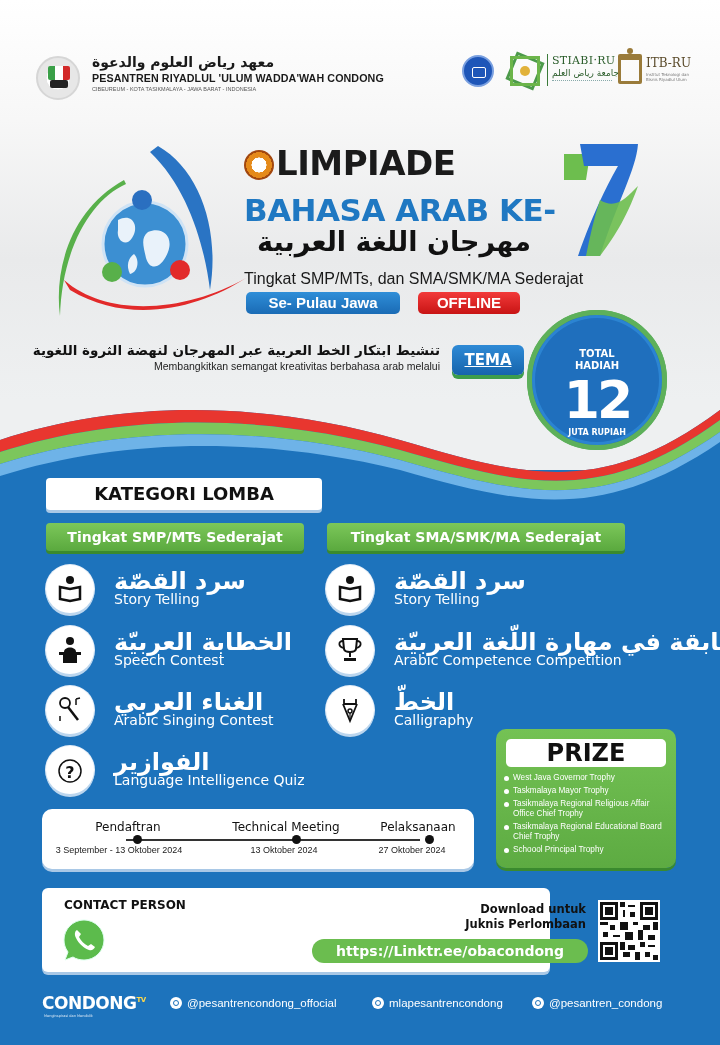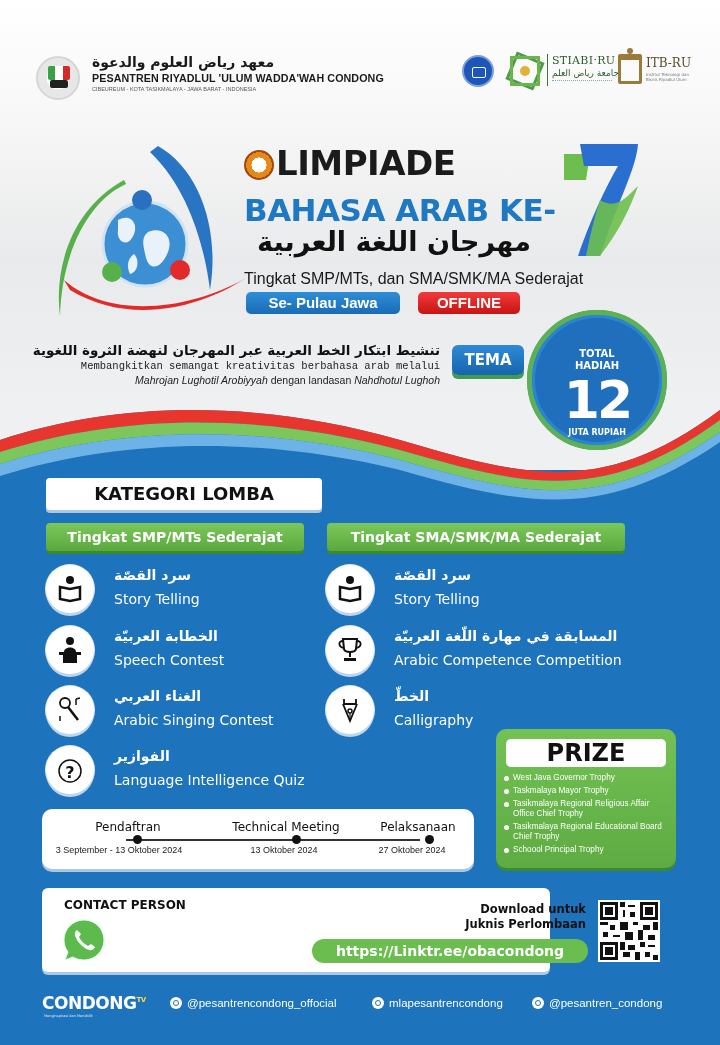--- a/index.html
+++ b/index.html
@@ -47,47 +47,47 @@
   .title1 { position: absolute; left: 276px; top: 143px; font-family: "DejaVu Sans", sans-serif; font-weight: bold; font-size: 34px; color: #1b1b1b; letter-spacing: -0.5px; }
   .title2 { position: absolute; left: 244px; top: 192px; font-family: "DejaVu Sans", sans-serif; font-weight: bold; font-size: 31px; color: #1f78c2; letter-spacing: -0.5px; white-space: nowrap; }
   .seven { position: absolute; left: 560px; top: 140px; width: 80px; height: 120px; }
   .title-ar { position: absolute; left: 244px; top: 226px; font-size: 27px; font-weight: bold; color: #111; direction: rtl; width: 300px; text-align: center; }
   .level { position: absolute; left: 244px; top: 270px; font-family: "Liberation Sans", sans-serif; font-size: 16px; color: #1a1a1a; white-space: nowrap; }
   .pill { position: absolute; height: 22px; border-radius: 5px; color: #fff; font-family: "Liberation Sans", sans-serif; font-size: 15px; font-weight: bold; text-align: center; line-height: 22px; }
   .pill-blue { left: 246px; top: 292px; width: 154px; background: linear-gradient(#2f8ed8, #1a6bb5); }
   .pill-red { left: 418px; top: 292px; width: 102px; background: linear-gradient(#f23a3a, #c81414); }
 
   .tagline-ar { position: absolute; left: 30px; top: 342px; width: 410px; text-align: right; font-size: 13.5px; font-weight: bold; color: #111; direction: rtl; }
-  .tagline1 { position: absolute; left: 30px; top: 360px; width: 410px; text-align: right; font-family: Liberation Mono, monospace; font-size: 10.5px; color: #222; }
+  .tagline1 { position: absolute; left: 30px; top: 360px; width: 410px; text-align: right; font-family: Liberation Sans, sans-serif; font-size: 10.5px; color: #222; }
   .tagline2 { position: absolute; left: 30px; top: 374px; width: 410px; text-align: right; font-family: "Liberation Sans", sans-serif; font-size: 10.5px; color: #222; }
   .tagline2 i { font-style: italic; }
 
   .tema { position: absolute; left: 452px; top: 345px; width: 72px; height: 30px; border-radius: 6px;
-    background: linear-gradient(#2e8ad6, #1664ac); box-shadow: 0 4px 0 #3d9d4b; color: #fff; font-family: "DejaVu Sans", sans-serif; font-weight: bold; font-size: 15px; text-align: center; line-height: 30px; }
+    background: linear-gradient(#2e8ad6, #1664ac); box-shadow: 0 4px 0 #3d9d4b; color: #fff; font-family: "DejaVu Sans", sans-serif; font-weight: bold; font-size: 15px; text-align: center; line-height: 30px; text-decoration: underline; }
   .hadiah { position: absolute; left: 527px; top: 310px; width: 140px; height: 140px; border-radius: 50%;
     background: #1f6fbd; border: 5px solid #5db05a; box-shadow: inset 0 0 0 3px #2b84d2; text-align: center; color: #fff; }
   .hadiah .t1 { margin-top: 33px; font-family: "DejaVu Sans", sans-serif; font-size: 10px; font-weight: bold; line-height: 12px; }
   .hadiah .num { font-family: "DejaVu Sans", sans-serif; font-weight: bold; font-size: 52px; line-height: 56px; letter-spacing: -3px; }
   .hadiah .t2 { font-family: "DejaVu Sans", sans-serif; font-size: 8px; font-weight: bold; }
 
   
   .waves { position: absolute; left: 0; top: 380px; width: 720px; height: 140px; }
   .blue-bg { position: absolute; left: 0; top: 470px; width: 720px; height: 575px; background: #1d73bc; }
 
   .kat-title { position: absolute; left: 46px; top: 478px; width: 276px; height: 32px; background: #fff; border-radius: 4px; box-shadow: 0 3px 0 #a9c8e6;
     font-family: "DejaVu Sans", sans-serif; font-weight: bold; font-size: 18px; color: #111; text-align: center; line-height: 32px; }
   .lvl-head { position: absolute; top: 523px; height: 28px; border-radius: 4px; background: linear-gradient(#7cc75a, #5aa93e); box-shadow: 0 3px 0 #3a8a2e;
     font-family: "DejaVu Sans", sans-serif; font-weight: bold; font-size: 14px; color: #fff; text-align: center; line-height: 28px; }
   .lvl-smp { left: 46px; width: 258px; }
   .lvl-sma { left: 327px; width: 298px; }
 
   .cat { position: absolute; height: 50px; }
   .cat .ic { position: absolute; left: 0; top: 0; width: 48px; height: 48px; border-radius: 50%; background: #fff; box-shadow: 0 3px 0 #bcd6ee, 0 0 0 1px #e5eef8; }
   .cat .ic svg { position: absolute; left: 10px; top: 10px; width: 28px; height: 28px; }
-  .cat .ar { position: absolute; left: 68px; top: 2px; font-size: 14px; font-weight: bold; color: #fff; white-space: nowrap; direction: rtl; }
+  .cat .ar { position: absolute; left: 68px; top: 2px; font-size: 24px; font-weight: bold; color: #fff; white-space: nowrap; direction: rtl; }
   .cat .en { position: absolute; left: 68px; top: 26px; font-family: "DejaVu Sans", sans-serif; font-size: 14px; color: #fff; white-space: nowrap; }
 
   .prize { position: absolute; left: 496px; top: 729px; width: 180px; height: 139px; border-radius: 10px; background: linear-gradient(#74c254, #5dab42); box-shadow: 0 3px 0 #3a8a2e; }
   .prize .ph { position: absolute; left: 10px; top: 10px; width: 160px; height: 28px; background: #fff; border-radius: 5px; font-family: "DejaVu Sans", sans-serif; font-weight: bold; font-size: 24px; color: #111; text-align: center; line-height: 28px; }
   .prize ul { position: absolute; left: 8px; top: 44px; width: 168px; list-style: none; }
   .prize li { position: relative; padding-left: 9px; font-family: "Liberation Sans", sans-serif; font-size: 8.2px; color: #fff; line-height: 10px; margin-bottom: 3px; }
   .prize li::before { content: ""; position: absolute; left: 0; top: 3px; width: 5px; height: 5px; border-radius: 50%; background: #fff; }
 
   .timeline { position: absolute; left: 42px; top: 809px; width: 432px; height: 60px; background: #fff; border-radius: 10px; box-shadow: 0 3px 0 #a9c8e6; }
   .tl-line { position: absolute; left: 84px; top: 30px; width: 294px; height: 1.5px; background: #333; }
@@ -161,21 +161,20 @@
     <path d="M20 4 L78 4 C76 30 58 60 40 116 L18 116 C34 70 50 40 58 26 L24 26 Z" fill="#2a6fd0"></path>
     <path d="M40 60 C56 70 66 58 78 46 C66 80 52 100 40 116 L26 116 C30 96 34 78 40 60 Z" fill="#6dbe4e" opacity="0.9"></path>
   </svg>
   <div class="title-ar">مهرجان اللغة العربية</div>
   <div class="level">Tingkat SMP/MTs, dan SMA/SMK/MA Sederajat</div>
   <div class="pill pill-blue">Se- Pulau Jawa</div>
   <div class="pill pill-red">OFFLINE</div>
 
   <div class="tagline-ar">تنشيط ابتكار الخط العربية عبر المهرجان لنهضة الثروة اللغوية</div>
   <div class="tagline1">Membangkitkan semangat kreativitas berbahasa arab melalui</div>
-  <div class="tagline2"><i>Mahrojan Lughotil Arobiyyah</i><span> dengan landasan </span><i>Nahdhotul Lughoh</i></div>
   <div class="tema">TEMA</div>
 
   <div class="hadiah">
     <div class="t1"><span>TOTAL</span><br><span>HADIAH</span></div>
     <div class="num">12</div>
     <div class="t2">JUTA RUPIAH</div>
   </div>
 
   <div class="blue-bg"></div>
   <svg class="waves" viewBox="0 0 720 140" preserveAspectRatio="none">

